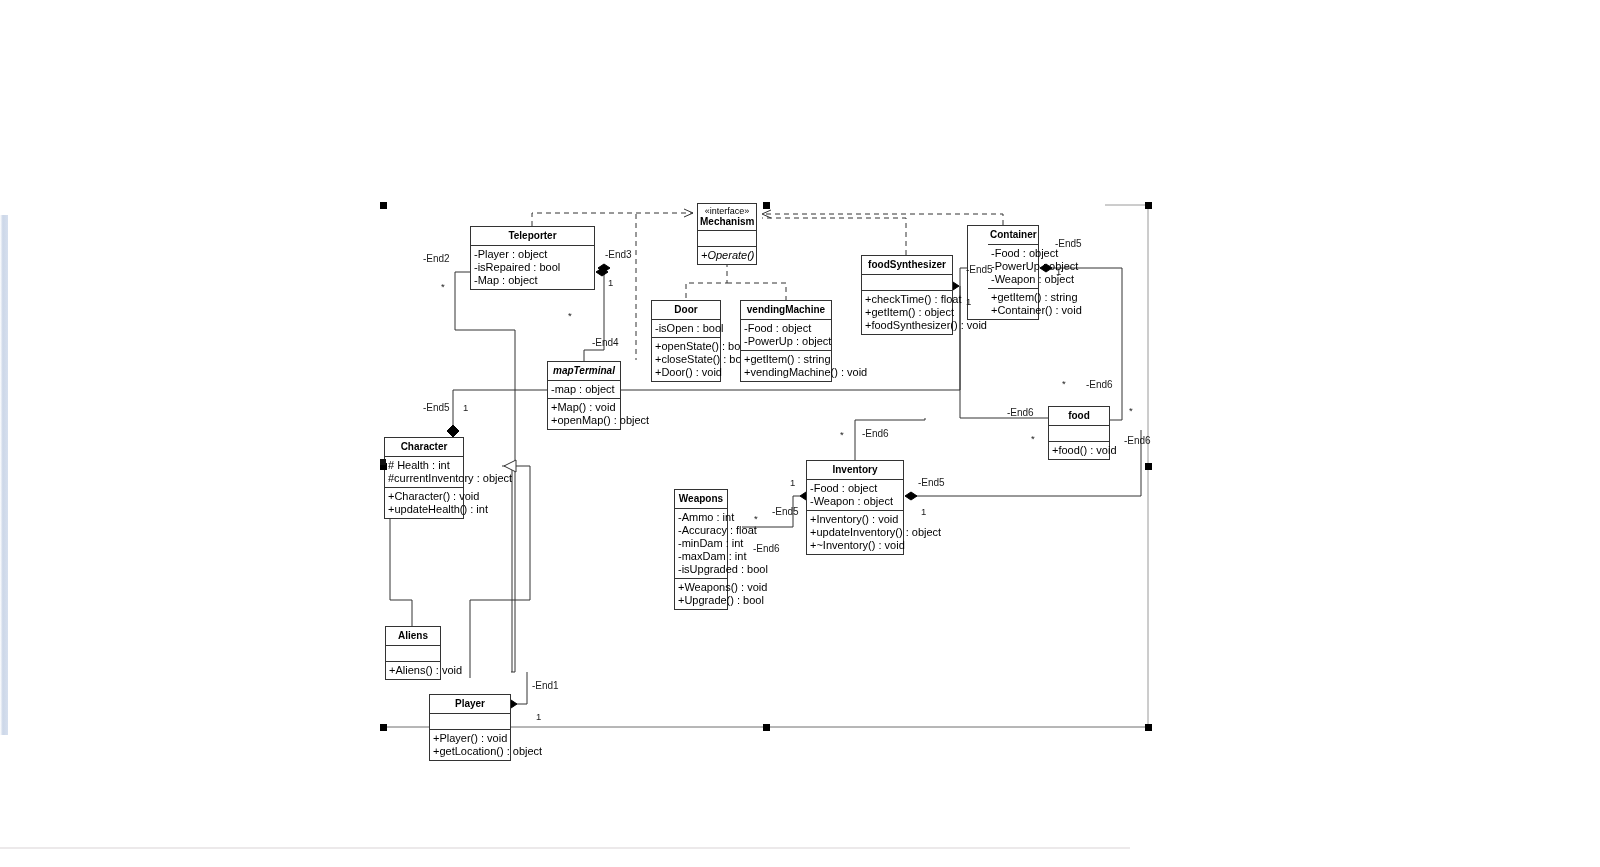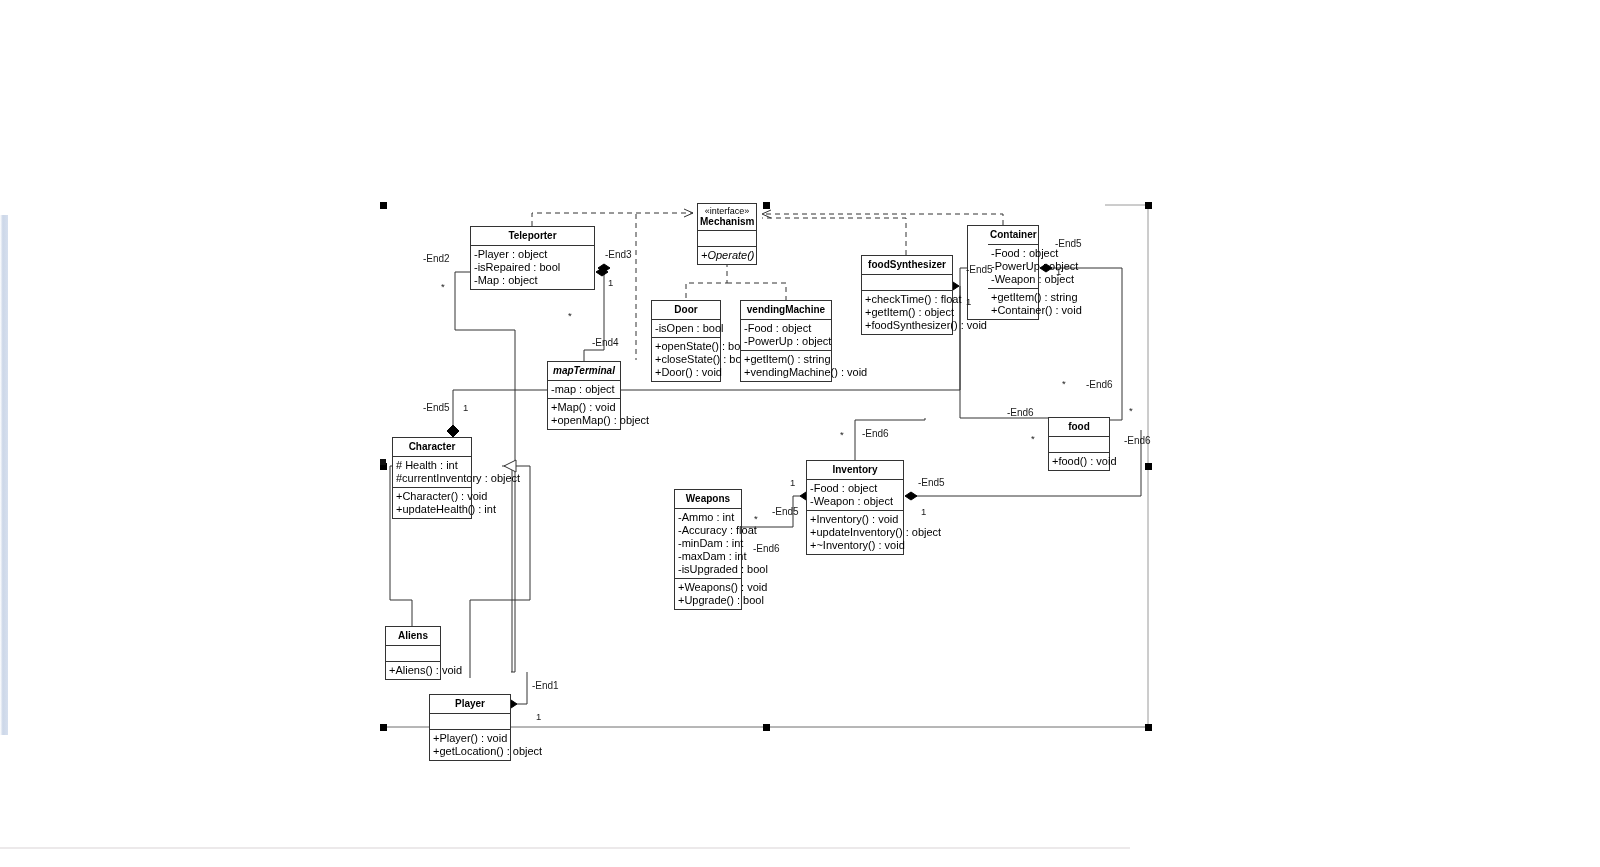--- a/index.html
+++ b/index.html
@@ -254,28 +254,28 @@
       <div class="uml-class" style="left: 547px; top: 361px; width: 74px;">
         <div class="name-row italic">mapTerminal</div>
         <div class="compartment">
           <div class="member">-map : object</div>
         </div>
         <div class="compartment">
           <div class="member">+Map() : void</div>
           <div class="member">+openMap() : object</div>
         </div>
       </div>
-      <div class="uml-class" style="left: 1048px; top: 406px; width: 62px; margin-top: 11px;">
+      <div class="uml-class" style="left: 1048px; top: 406px; width: 62px;">
         <div class="name-row">food</div>
         <div class="compartment empty"></div>
         <div class="compartment">
           <div class="member">+food() : void</div>
         </div>
       </div>
-      <div class="uml-class" style="left: 392px; top: 437px; width: 80px;">
+      <div class="uml-class" style="left: 384px; top: 437px; width: 80px;">
         <div class="name-row">Character</div>
         <div class="compartment">
           <div class="member"># Health : int</div>
           <div class="member">#currentInventory : object</div>
         </div>
         <div class="compartment">
           <div class="member">+Character() : void</div>
           <div class="member">+updateHealth() : int</div>
         </div>
       </div>
@@ -284,21 +284,21 @@
         <div class="compartment">
           <div class="member">-Food : object</div>
           <div class="member">-Weapon : object</div>
         </div>
         <div class="compartment">
           <div class="member">+Inventory() : void</div>
           <div class="member">+updateInventory() : object</div>
           <div class="member">+~Inventory() : void</div>
         </div>
       </div>
-      <div class="uml-class" style="left: 674px; top: 489px; width: 68px;">
+      <div class="uml-class" style="left: 674px; top: 489px; width: 54px;">
         <div class="name-row">Weapons</div>
         <div class="compartment">
           <div class="member">-Ammo : int</div>
           <div class="member">-Accuracy : float</div>
           <div class="member">-minDam : int</div>
           <div class="member">-maxDam : int</div>
           <div class="member">-isUpgraded : bool</div>
         </div>
         <div class="compartment">
           <div class="member">+Weapons() : void</div>

